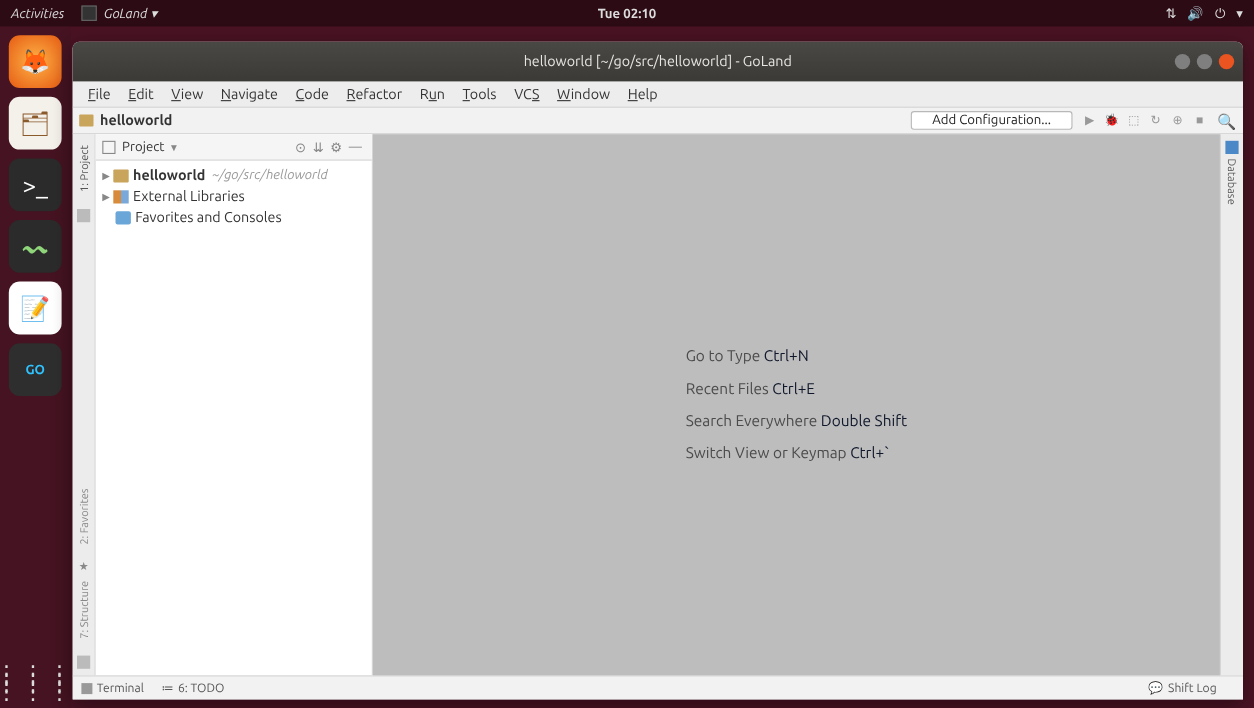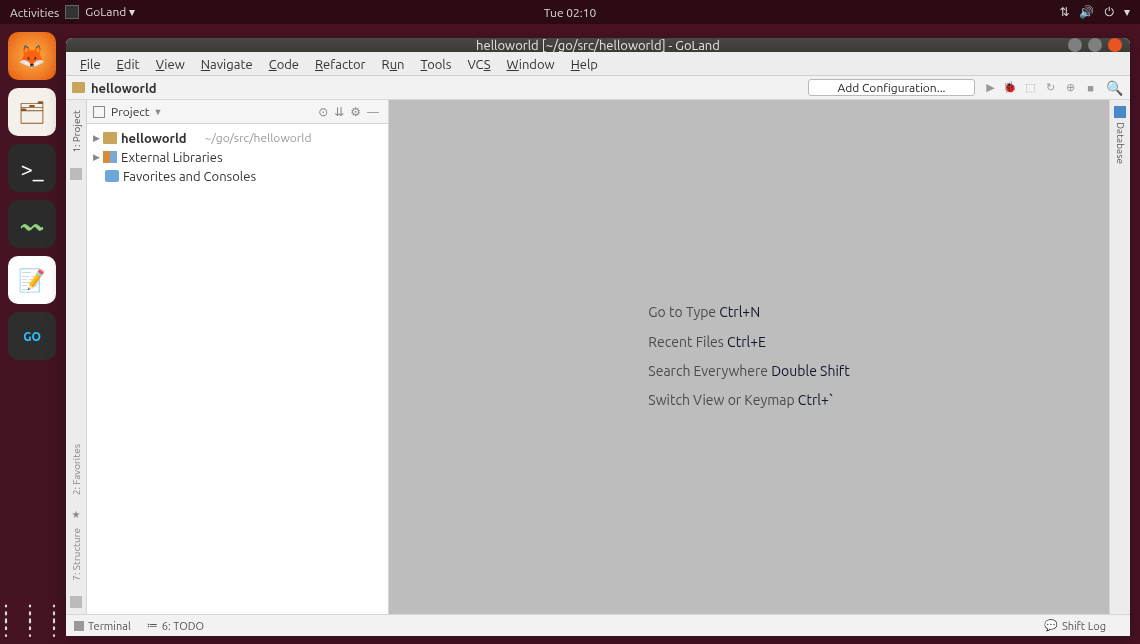--- a/index.html
+++ b/index.html
@@ -1,78 +1,78 @@
 <!DOCTYPE html>
 <html><head>
 <meta charset="utf-8">
 <style>
 * { margin: 0; padding: 0; box-sizing: border-box; font-family: Ubuntu, "Segoe UI", sans-serif; }
 body { width: 1140px; height: 644px; background: #4a1324; overflow: hidden; position: relative; }
 
 
 .ubuntu-topbar { height: 24px; background: #2c0b15; color: #dcdcdc; display: flex; align-items: center; padding: 0 10px; font-size: 12px; }
-.ubuntu-topbar .left { display: flex; gap: 6px; align-items: center; }
+.ubuntu-topbar .left { display: flex; gap: 16px; align-items: center; font-style: italic; }
 .ubuntu-topbar .app-ind { display: flex; align-items: center; gap: 6px; }
-.ubuntu-topbar .center { position: absolute; left: 50%; transform: translateX(-50%); font-weight: 400; }
+.ubuntu-topbar .center { position: absolute; left: 50%; transform: translateX(-50%); font-weight: 700; }
 .ubuntu-topbar .right { margin-left: auto; display: flex; gap: 10px; align-items: center; }
 .goland-icon { width: 14px; height: 14px; background: #333; border: 1px solid #666; }
 
 
 .launcher { position: absolute; left: 0; top: 24px; width: 64px; height: calc(100% - 24px); background: rgba(60,20,30,.35); display: flex; flex-direction: column; align-items: center; padding-top: 8px; gap: 8px; }
 .launcher .app { width: 48px; height: 48px; border-radius: 10px; display: flex; align-items: center; justify-content: center; font-size: 22px; }
 .launcher .firefox { background: radial-gradient(circle,#ffb347,#e55b13); color:#24306e;}
 .launcher .files { background:#f4f0ea; color:#8a5a2b;}
 .launcher .term { background:#2b2b2b; color:#fff;}
 .launcher .mon { background:#2b2b2b; color:#8fd67a;}
 .launcher .edit { background:#fff; color:#8a642c;}
 .launcher .go { background:#2e2e2e; color:#2ec2ff; font-weight:bold; font-size:12px;}
 .launcher .apps-grid { margin-top:auto; margin-bottom:12px; color:#ddd; font-size:20px; letter-spacing:4px; line-height:8px;}
 
 
 .window { position: absolute; left: 66px; top: 38px; width: 1064px; height: 598px; background: #f2f2f2; border-radius: 6px 6px 0 0; overflow: hidden; box-shadow: 0 4px 18px rgba(0,0,0,.4); display:flex; flex-direction:column; }
-.titlebar { height: 14px; background: linear-gradient(#4a4845,#3c3a37); color: #e8e6e3; display: flex; align-items: center; justify-content: center; font-size: 13px; position: relative; }
+.titlebar { height: 36px; background: linear-gradient(#4a4845,#3c3a37); color: #e8e6e3; display: flex; align-items: center; justify-content: center; font-size: 13px; position: relative; }
 .titlebar .win-btns { position: absolute; right: 8px; display: flex; gap: 6px; }
 .win-btn { width: 14px; height: 14px; border-radius: 50%; }
 .win-min { background: #7f7f7f; }
 .win-max { background: #7f7f7f; }
 .win-close { background: #e95420; }
 
 .menubar { height: 24px; background: #ededed; border-bottom: 1px solid #cfcfcf; display: flex; align-items: center; padding: 0 6px; font-size: 13px; color: #333; }
 .menubar .mi { padding: 0 8px; cursor: default; }
 .menubar .mi u { text-decoration: underline; }
 
 .toolbar { height: 24px; background: #f2f2f2; border-bottom: 1px solid #d5d5d5; display: flex; align-items: center; padding: 0 6px; font-size: 13px; color: #333; }
 .toolbar .folder-icon { width: 13px; height: 11px; background: #c9a45b; border-radius: 1px; margin-right: 6px; }
 .toolbar .spacer { flex: 1; }
-.toolbar .addconf { background: #fff; border: 1px solid #b8b8b8; border-radius: 3px; padding: 1px 28px; font-size: 12px; color: #222; margin-right:6px; }
+.toolbar .addconf { background: #fff; border: 1px solid #b8b8b8; border-radius: 3px; padding: 1px 18px; font-size: 12px; color: #222; margin-right:6px; }
 .toolbar .tb-icon { width: 16px; height: 16px; display: inline-flex; align-items:center; justify-content:center; color:#999; font-size:11px; margin:0 2px;}
 .toolbar .search-icon { color:#666; font-size:14px; margin-left:6px;}
 
 .body-row { flex: 1; display: flex; min-height: 0; }
 .left-gutter { width: 21px; background: #ececec; border-right: 1px solid #d5d5d5; display:flex; flex-direction:column; align-items:center; padding-top:4px; font-size:10px; color:#555; }
 .left-gutter .vlab { writing-mode: vertical-rl; transform: rotate(180deg); margin: 6px 0 12px; }
 .left-gutter .vlab.dim { color:#888; }
 .left-gutter .sqicon{ width:12px;height:12px;background:#bbb;margin:3px 0;}
 
-.project-panel { width: 302px; background: #fff; border-right: 1px solid #d5d5d5; display:flex; flex-direction:column; }
+.project-panel { width: 252px; background: #fff; border-right: 1px solid #d5d5d5; display:flex; flex-direction:column; }
 .project-head { height: 24px; background: #f5f5f5; border-bottom: 1px solid #d5d5d5; display:flex; align-items:center; padding:0 6px; font-size:12px; color:#333;}
 .project-head .vicon { width:12px;height:12px;border:1px solid #888;margin-right:6px;}
 .project-head .ddl { margin-left:4px; color:#888; font-size:9px;}
 .project-head .spacer{flex:1;}
 .project-head .ph-icon{ color:#888; font-size:12px; padding:0 3px;}
 
 .tree { padding: 4px 2px; font-size: 13px; color:#333;}
 .tree .row { display:flex; align-items:center; height:19px; padding-left:4px;}
 .tree .arrow { width:10px; color:#888; font-size:9px; }
 .tree .ticon { width:14px; height:12px; margin-right:4px; display:inline-block;}
 .tree .folder { background:#c9a45b; border-radius:1px;}
 .tree .lib { background:linear-gradient(90deg,#d88b3a 50%,#7aa8d8 50%);}
 .tree .scratch { background:#6aa7d8; border-radius:2px;}
 .tree .bold{font-weight:bold;}
-.tree .path{ color:#999; margin-left:18px; font-size:12px;}
+.tree .path{ color:#999; margin-left:6px; font-size:12px;font-style:italic;}
 .tree .indent{ padding-left:16px;}
 
 .editor { flex:1; background:#bdbdbd; position:relative; display:flex; flex-direction:column; align-items:center; justify-content:center; }
 .hints { color:#4b4b4b; font-size:14px; line-height:2.1; text-align:left; }
 .hints .kb { color:#0f172a; }
 
 .right-gutter { width:21px; background:#ececec; border-left:1px solid #d5d5d5; display:flex; flex-direction:column; align-items:center; padding-top:6px;}
 .right-gutter .sqicon{width:12px;height:12px;background:#4a88c7;margin-bottom:4px;}
 .right-gutter .vlab { writing-mode: vertical-rl; font-size:10px; color:#555;}
 

